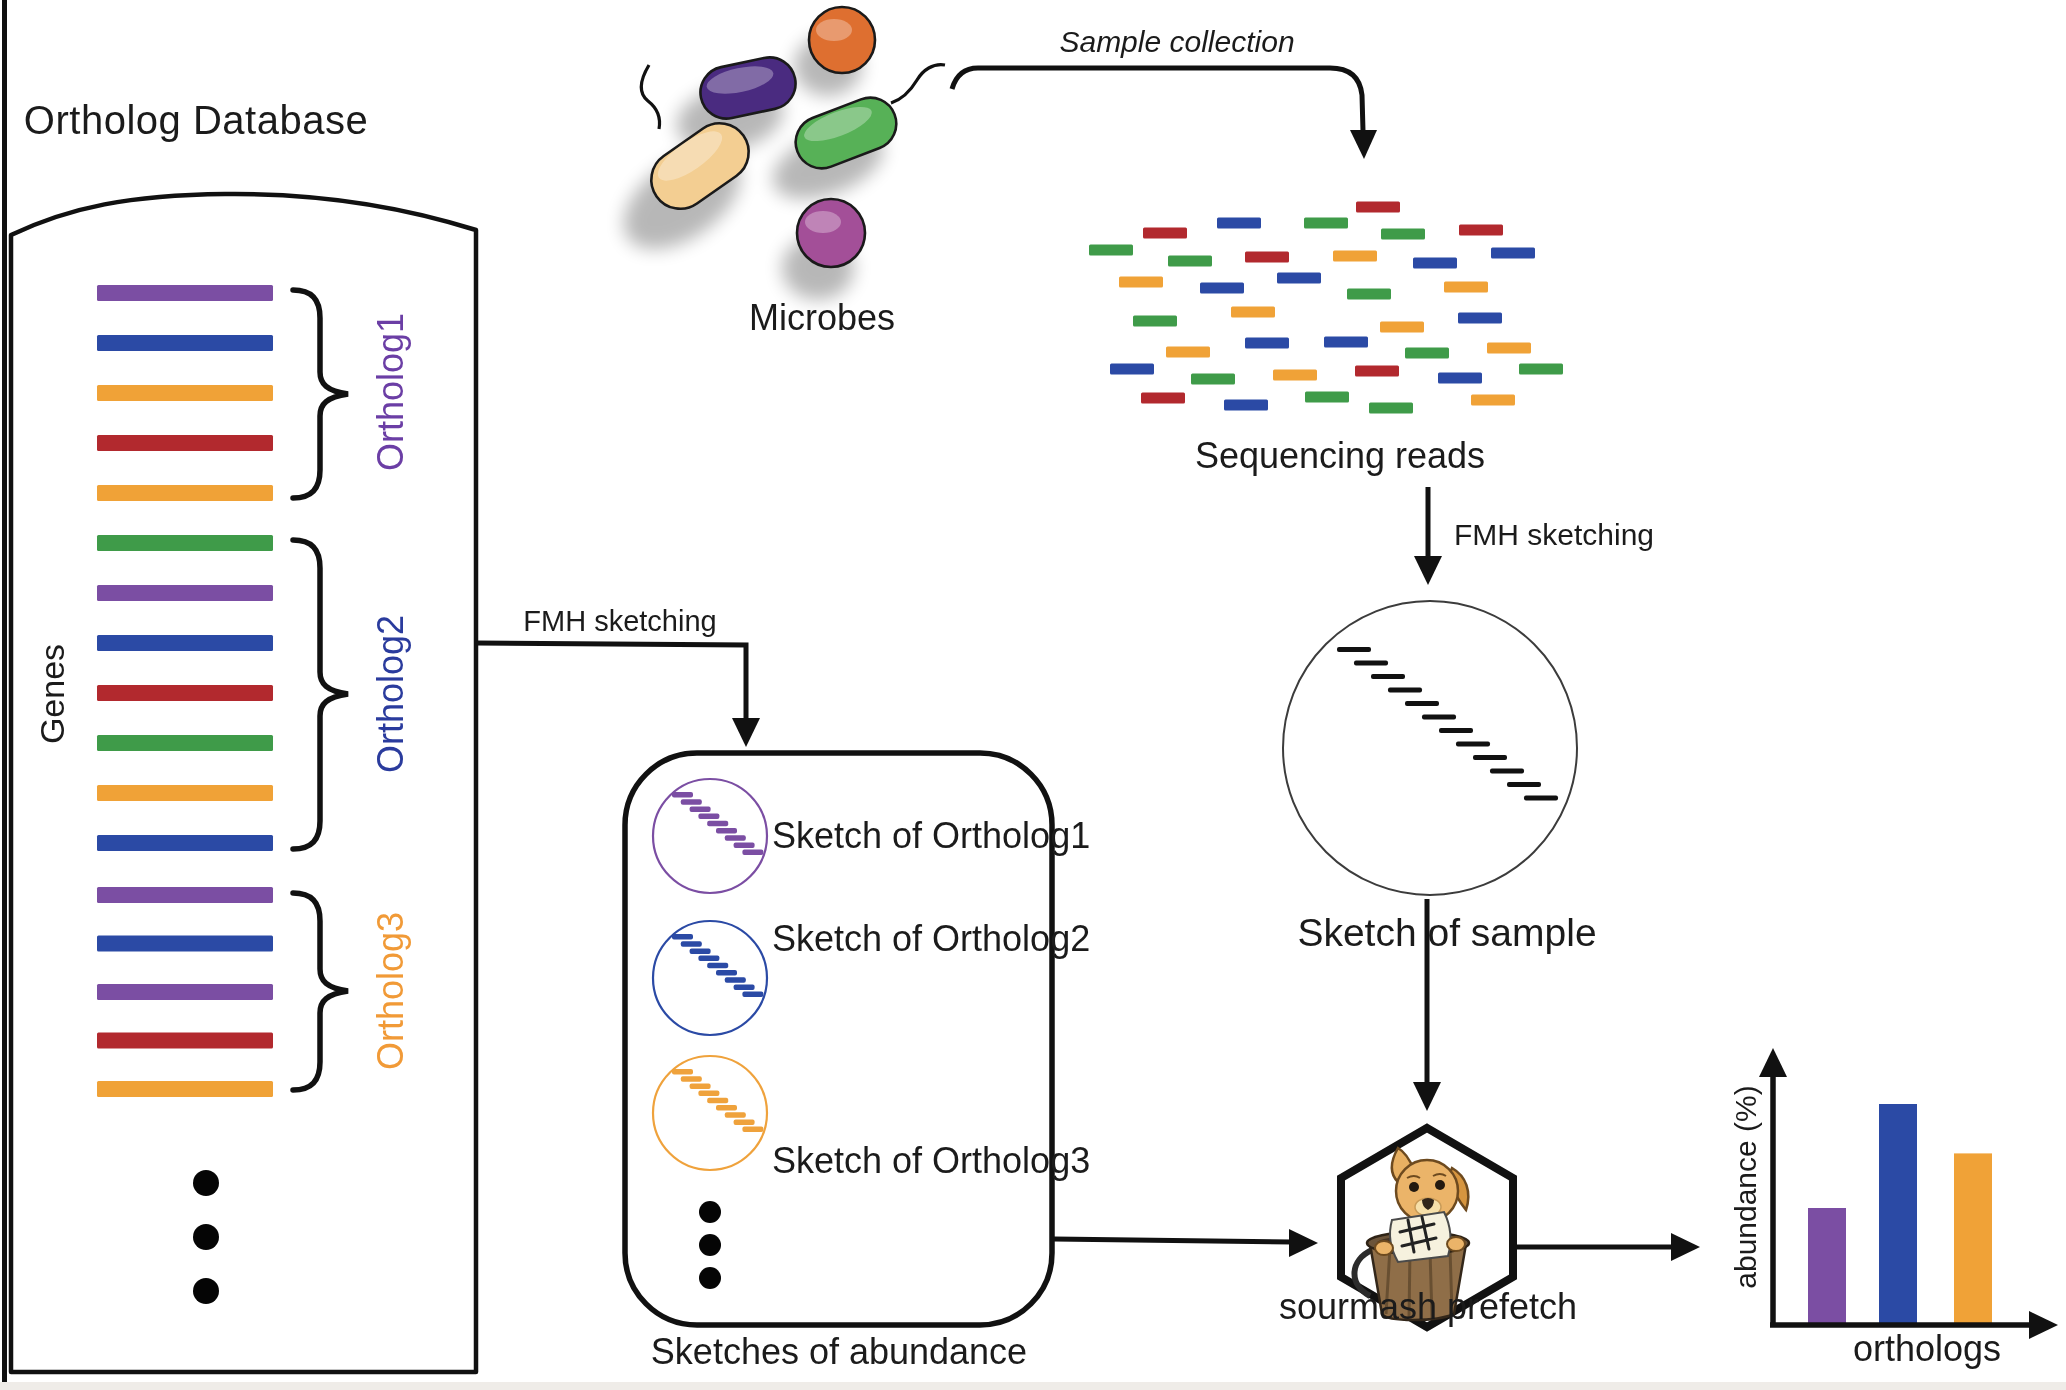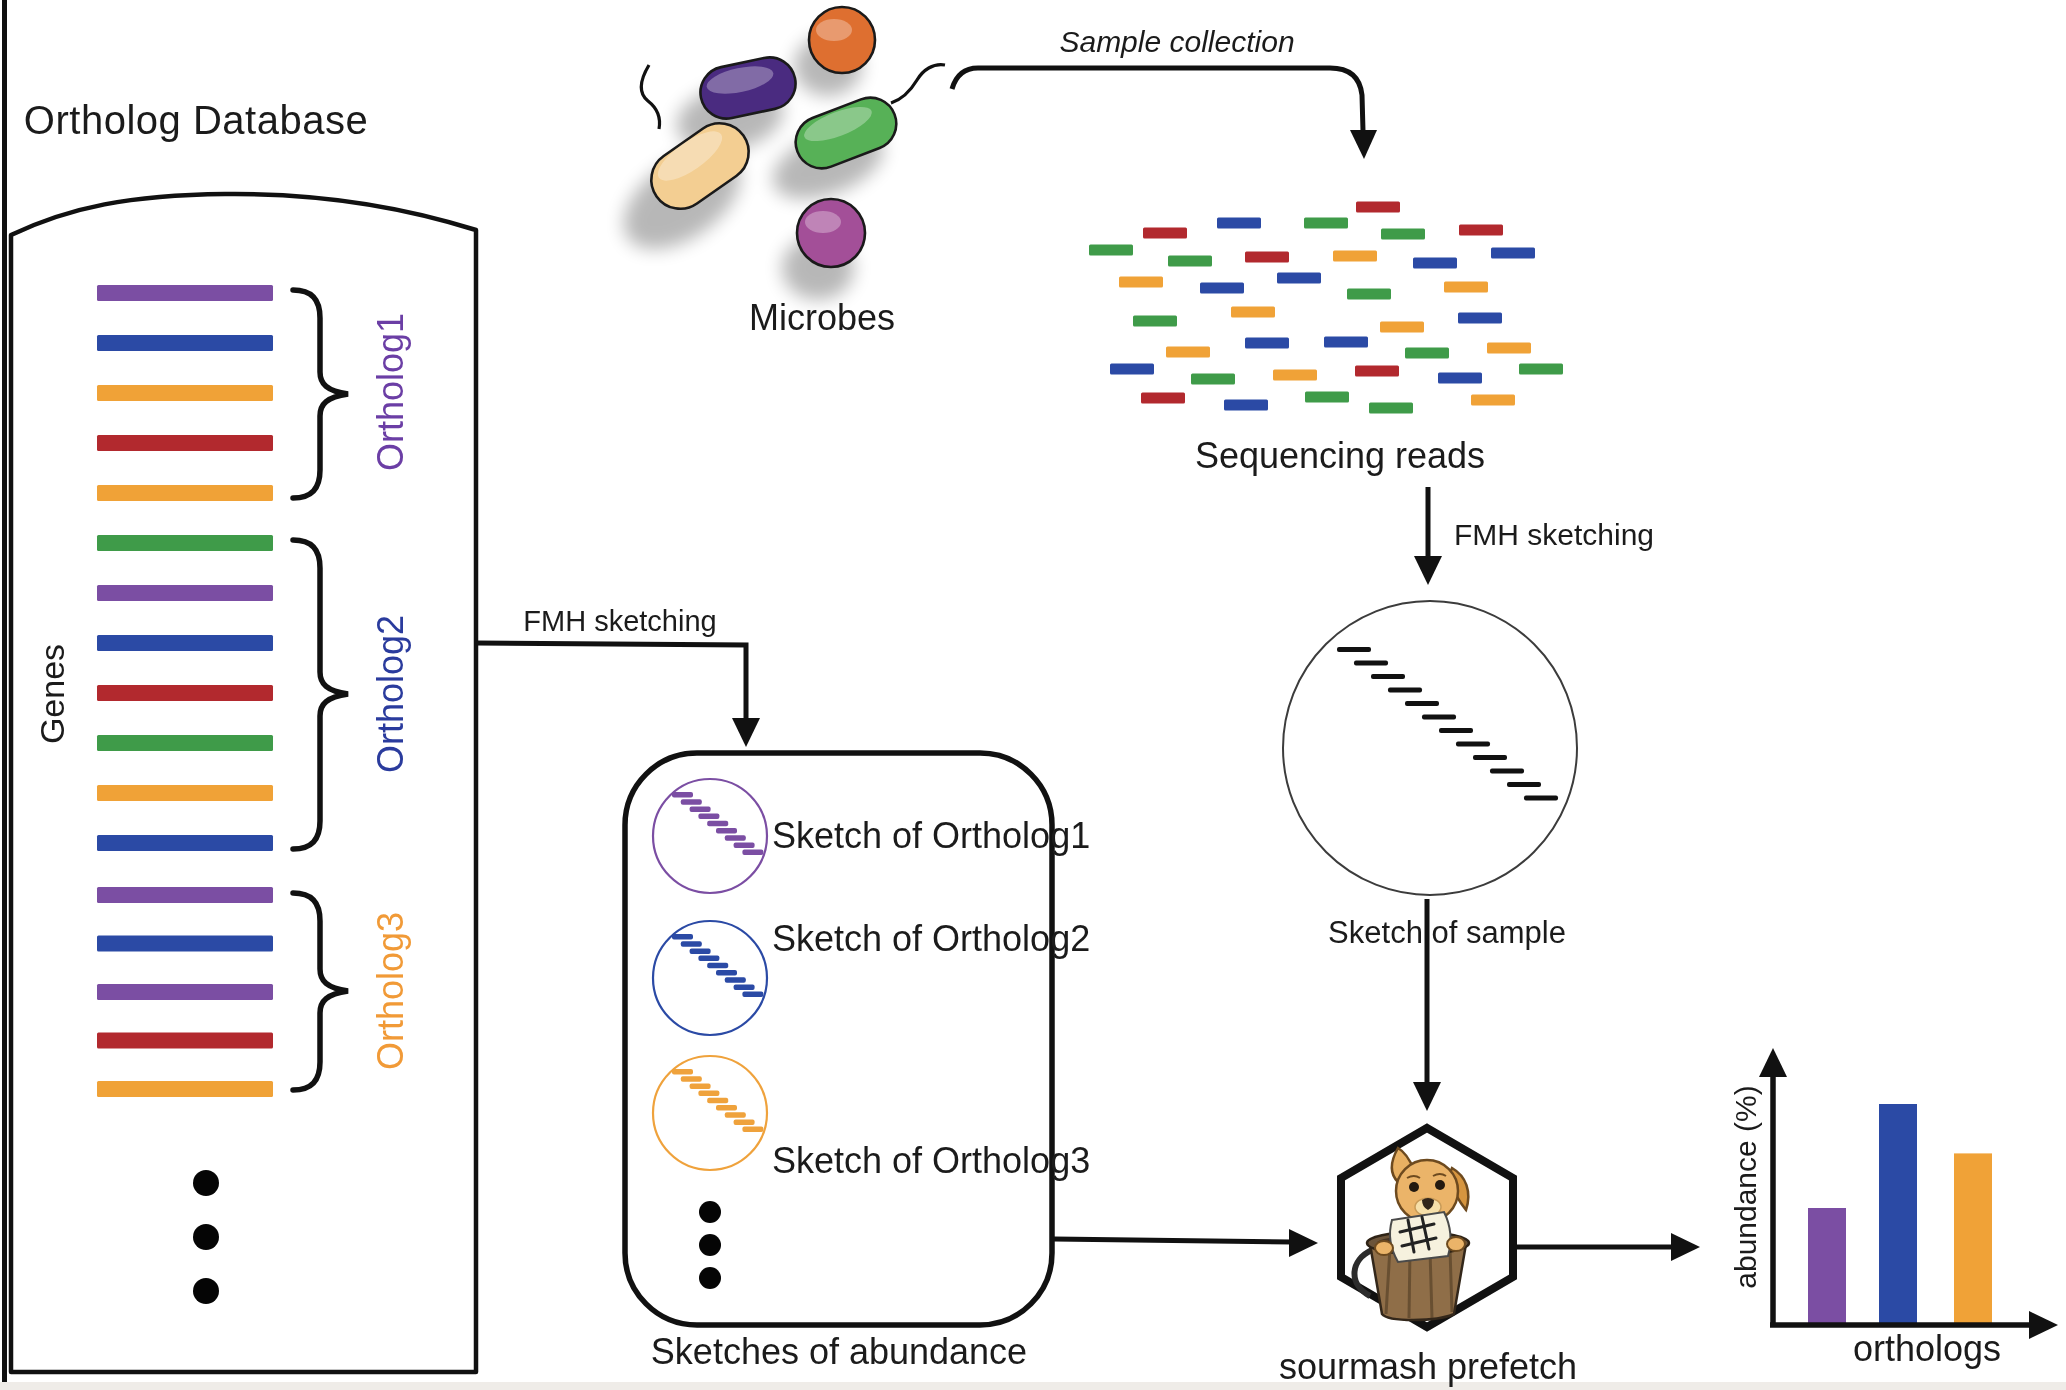--- a/index.html
+++ b/index.html
@@ -3,21 +3,21 @@
 <meta charset="utf-8">
 <style>
   html,body{margin:0;padding:0;background:#fff;}
   #root{position:relative;width:2066px;height:1390px;background:#ffffff;overflow:hidden;
         font-family:"Liberation Sans",sans-serif;}
   #scene{position:absolute;left:0;top:0;}
   .lbl{position:absolute;color:#1b1b1b;white-space:nowrap;transform:translate(-50%,-50%);
        font-family:"Liberation Sans",sans-serif;}
   .lbl.left{transform:translate(0,-50%);}
   .lbl.rot{transform:translate(-50%,-50%) rotate(-90deg);}
-  .f29{font-size:29px;} .f30{font-size:30px;} .f31{font-size:36px;} .f32{font-size:31px;}
+  .f29{font-size:29px;} .f30{font-size:30px;} .f31{font-size:36px;} .f32{font-size:39px;}
   .f34{font-size:34px;} .f36{font-size:36px;}
   .title{font-size:40px;font-weight:500;letter-spacing:0.5px;}
 </style>
 </head>
 <body>
 
 <div id="root">
 <svg id="scene" width="2066" height="1390" viewBox="0 0 2066 1390">
   <defs>
     <filter id="soft" x="-60%" y="-60%" width="220%" height="220%">
@@ -274,17 +274,17 @@
 <div class="lbl f31" style="left:822px;top:318px;">Microbes</div>
 <div class="lbl f30" style="left:1177px;top:42px;font-style:italic;">Sample collection</div>
 <div class="lbl f29" style="left:620px;top:621px;">FMH sketching</div>
 <div class="lbl f31" style="left:1340px;top:456px;">Sequencing reads</div>
 <div class="lbl f30" style="left:1554px;top:535px;">FMH sketching</div>
 <div class="lbl f32" style="left:1447px;top:933px;">Sketch of sample</div>
 <div class="lbl left f31" style="left:772px;top:836px;">Sketch of Ortholog1</div>
 <div class="lbl left f31" style="left:772px;top:939px;">Sketch of Ortholog2</div>
 <div class="lbl left f31" style="left:772px;top:1113px;margin-top:48px;">Sketch of Ortholog3</div>
 <div class="lbl f31" style="left:839px;top:1352px;">Sketches of abundance</div>
-<div class="lbl f31" style="left:1428px;top:1367px;">sourmash prefetch</div>
+<div class="lbl f31" style="left:1428px;top:1307px;">sourmash prefetch</div>
 <div class="lbl rot f30" style="left:1746px;top:1187px;">abundance (%)</div>
 <div class="lbl f31" style="left:1927px;top:1349px;">orthologs</div>
 
 </div>
 
 </body></html>

